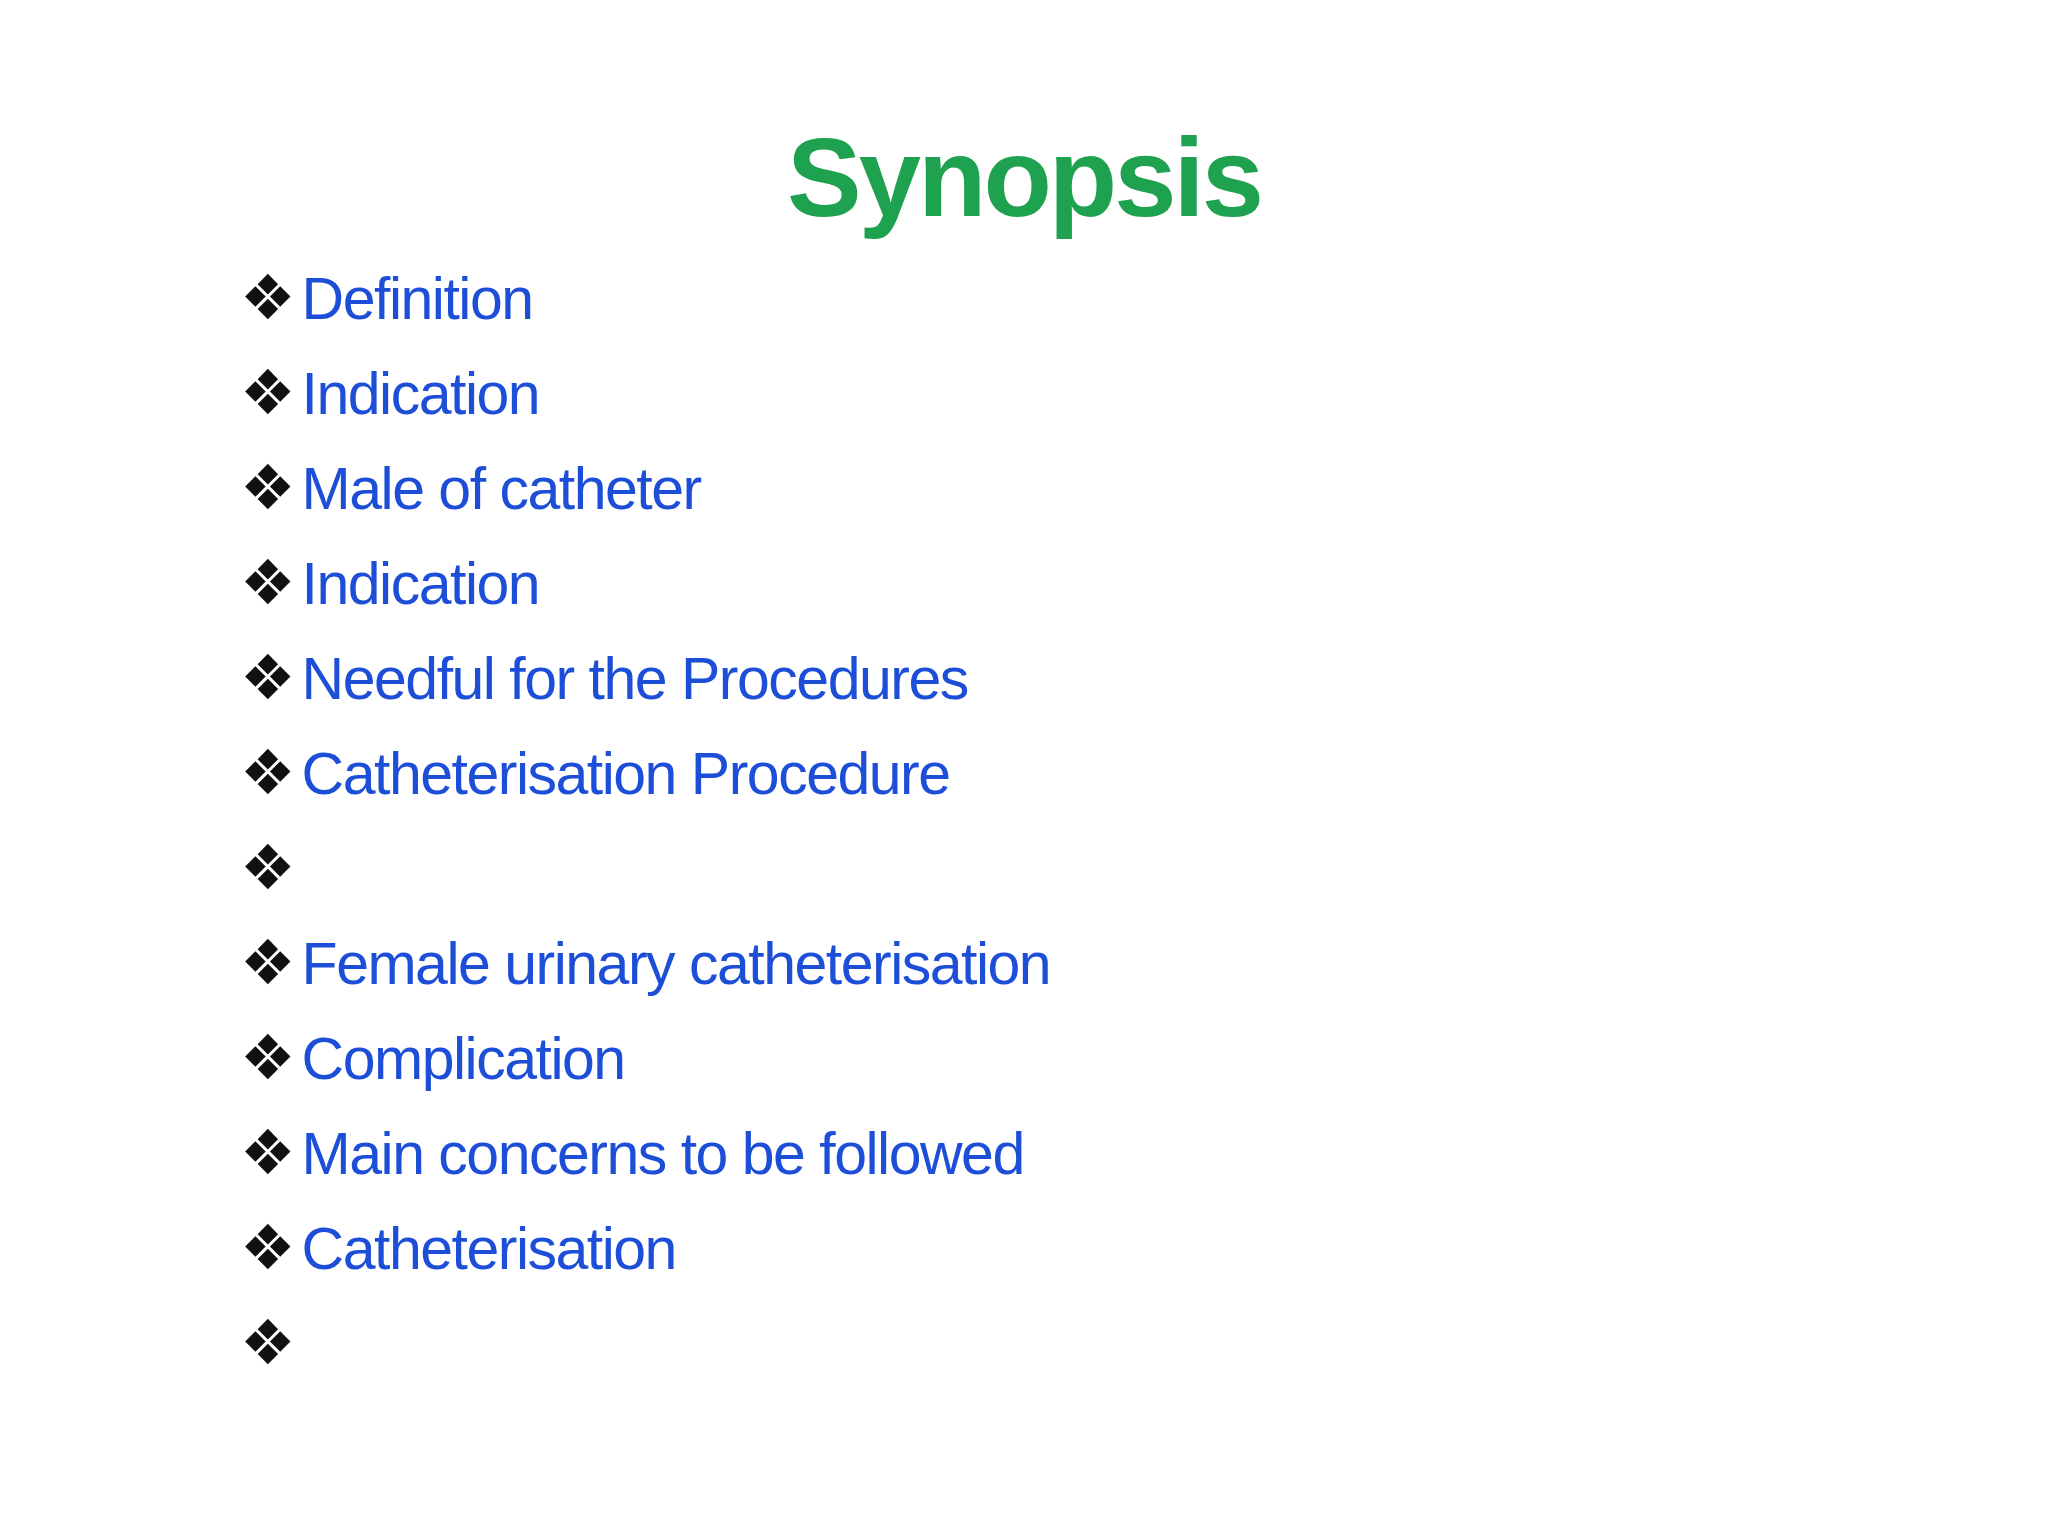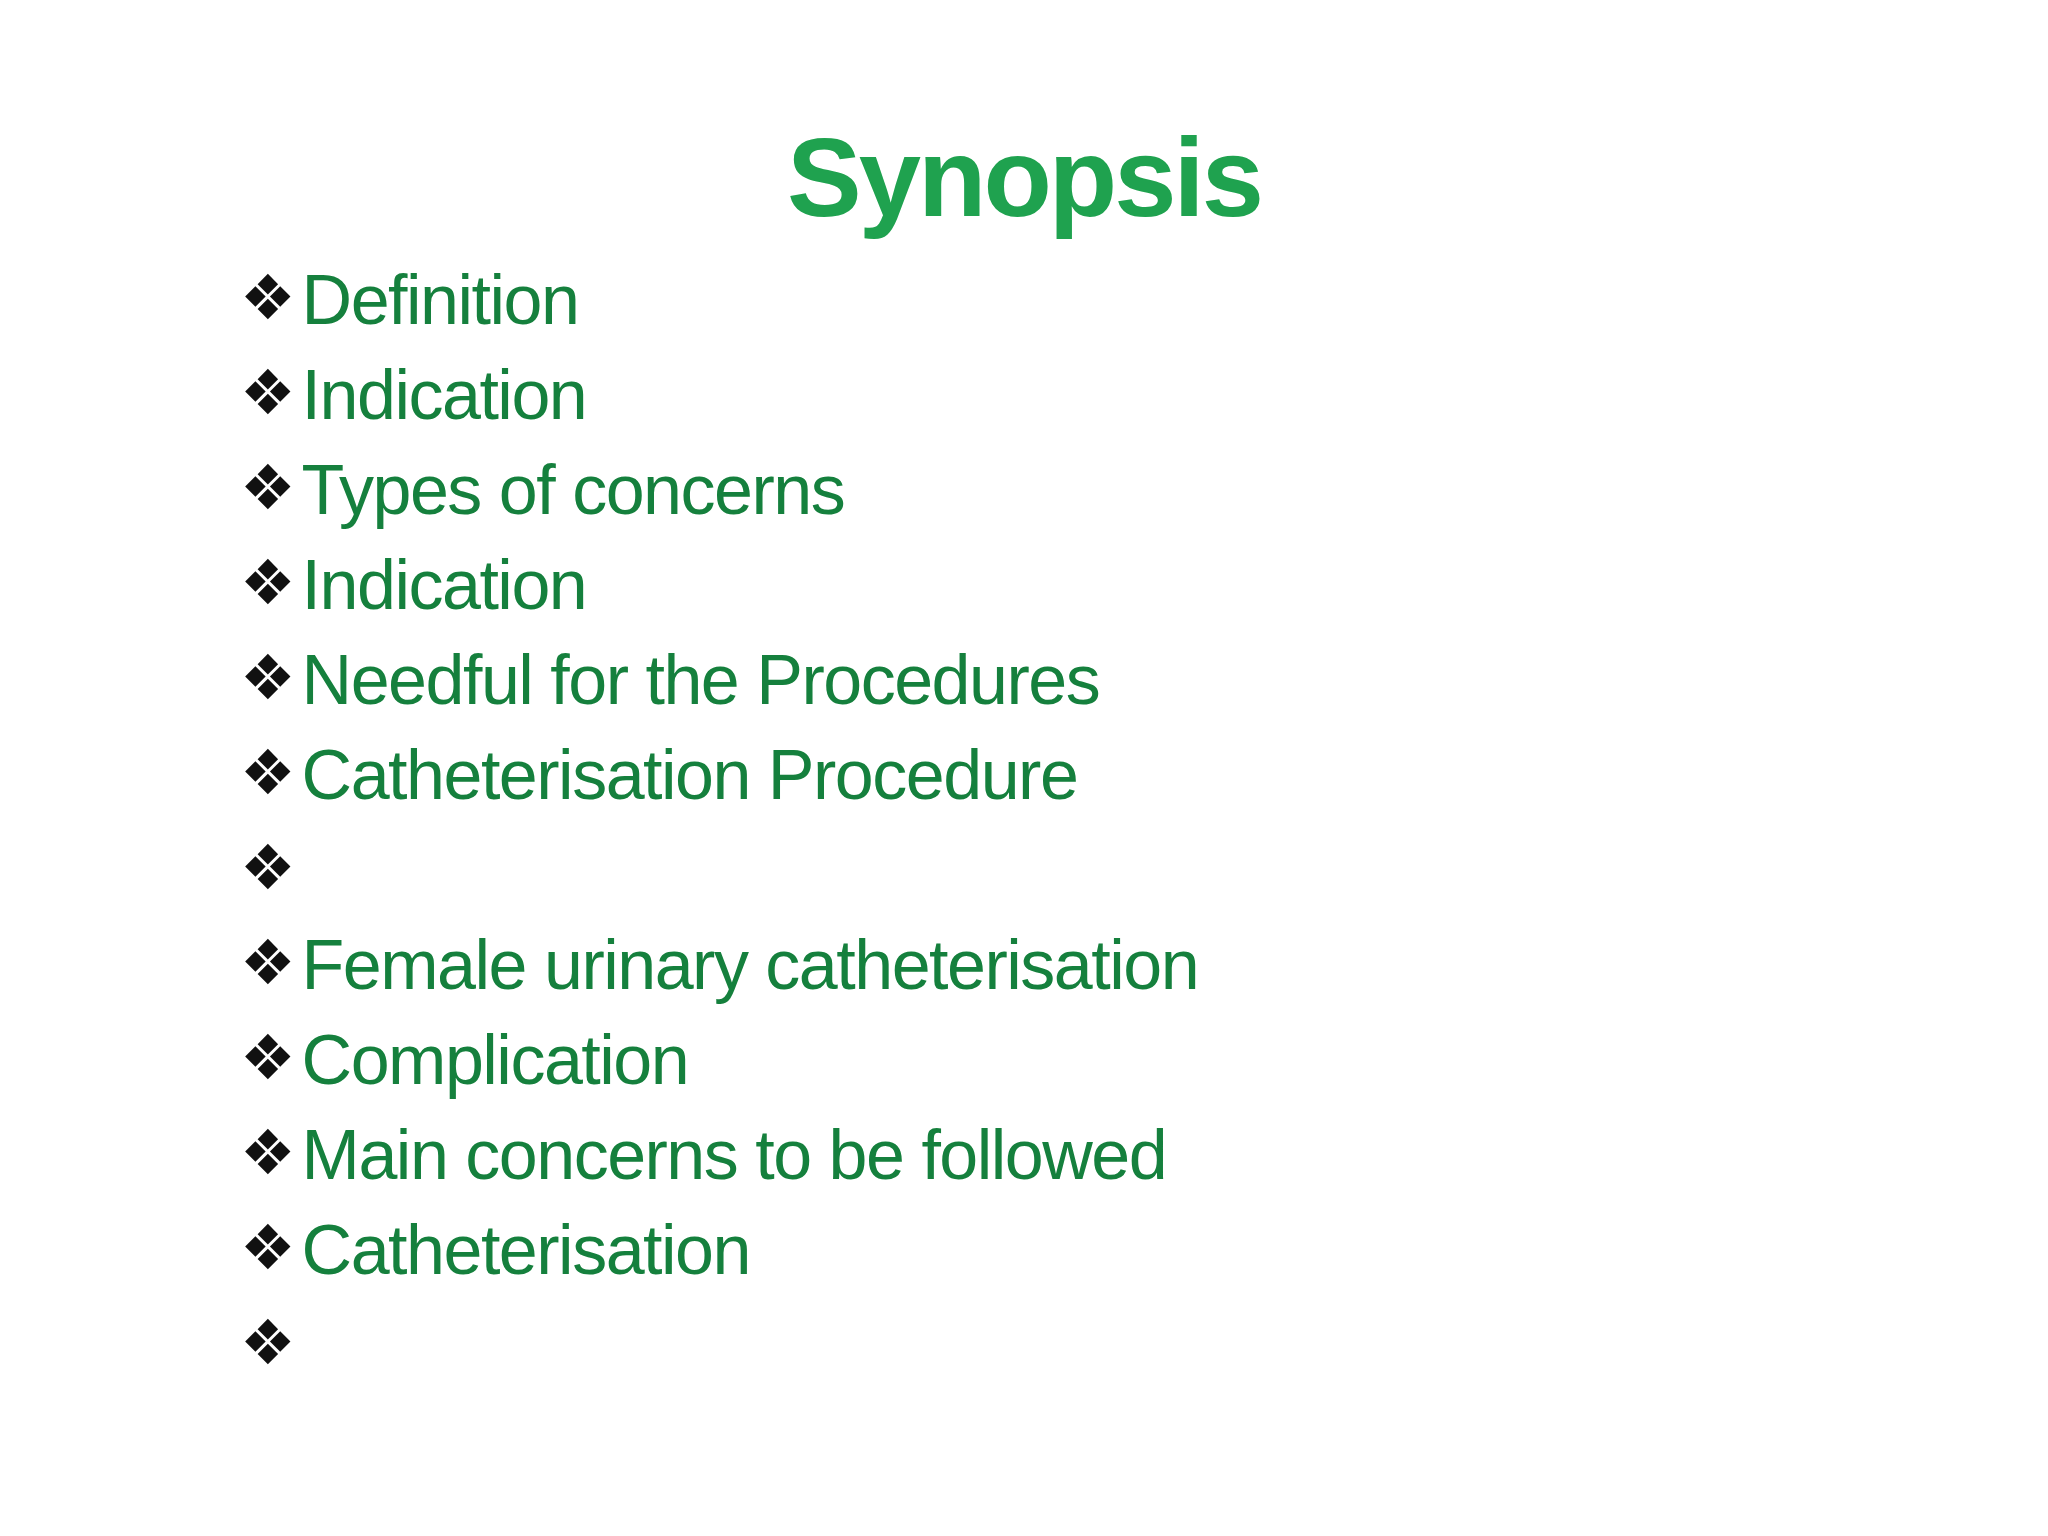--- a/index.html
+++ b/index.html
@@ -46,43 +46,43 @@
   .bullet {
     font-family: "DejaVu Sans", sans-serif;
     font-size: 62px;
     line-height: 1;
     margin-right: 6px;
     position: relative;
     top: -2px;
     color: #111111;
   }
   .label {
-    font-size: 70px;
+    font-size: 59px;
     line-height: 1;
     letter-spacing: -1.5px;
-    color: #15803d;
+    color: #1d4ed8;
   }
 </style>
 </head>
 <body>
 
 <div class="slide" style="background: rgb(255, 255, 255);">
   <h1 class="title" style="color: rgb(31, 162, 79);">Synopsis</h1>
   <ul class="list">
       <li class="item">
         <span class="bullet">❖</span>
         <span class="label">Definition</span>
       </li>
       <li class="item">
         <span class="bullet">❖</span>
         <span class="label">Indication</span>
       </li>
       <li class="item">
         <span class="bullet">❖</span>
-        <span class="label">Types of concerns</span>
+        <span class="label">Male of catheter</span>
       </li>
       <li class="item">
         <span class="bullet">❖</span>
         <span class="label">Indication</span>
       </li>
       <li class="item">
         <span class="bullet">❖</span>
         <span class="label">Needful for the Procedures</span>
       </li>
       <li class="item">

